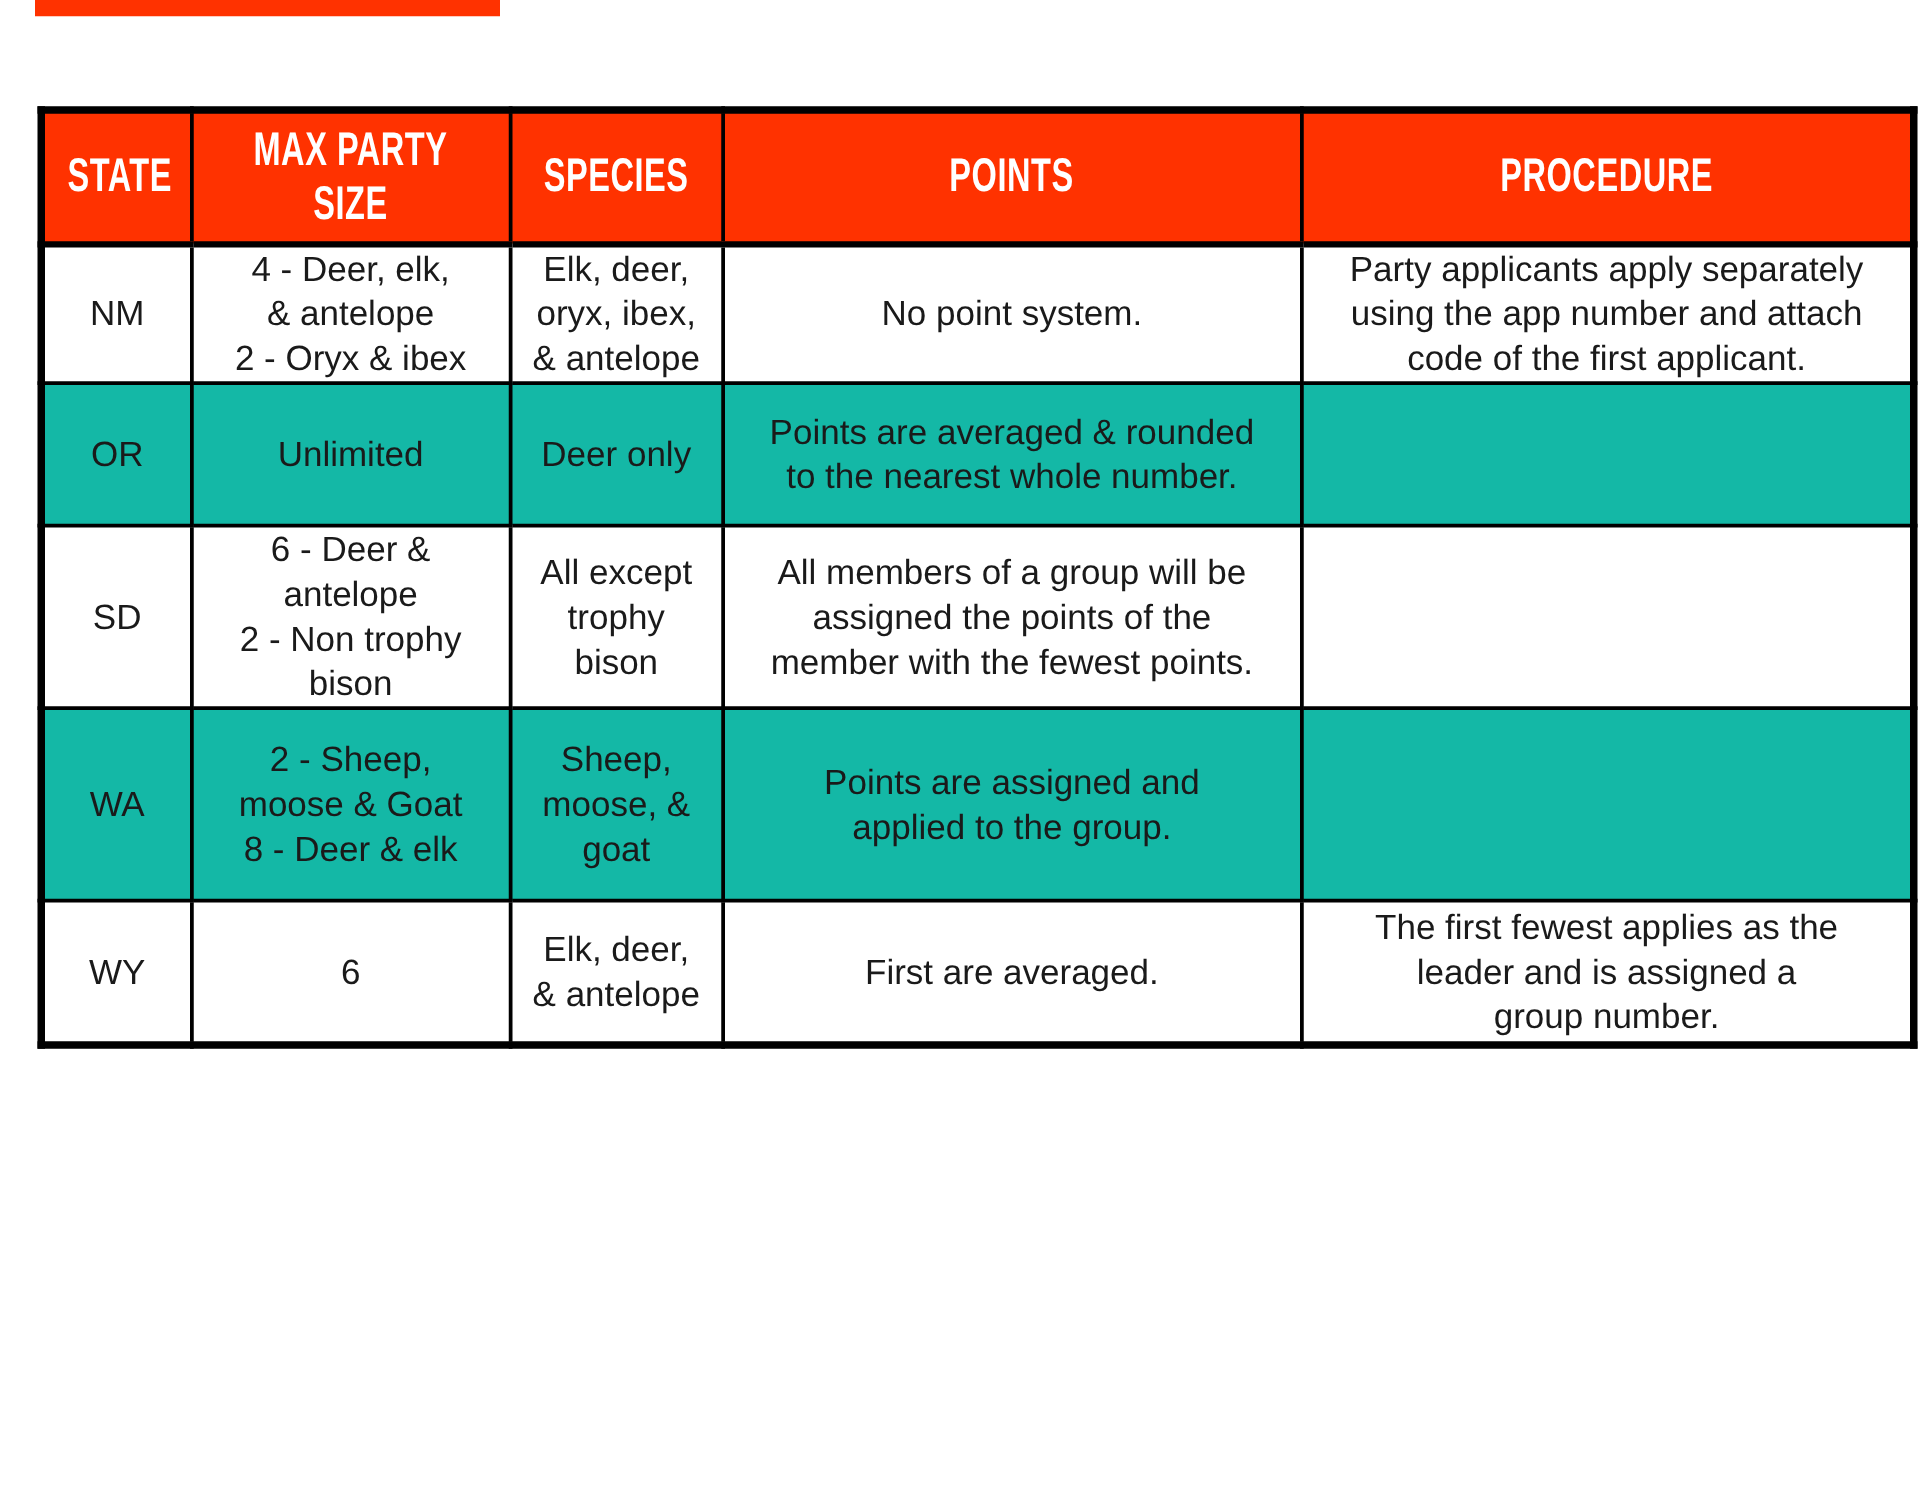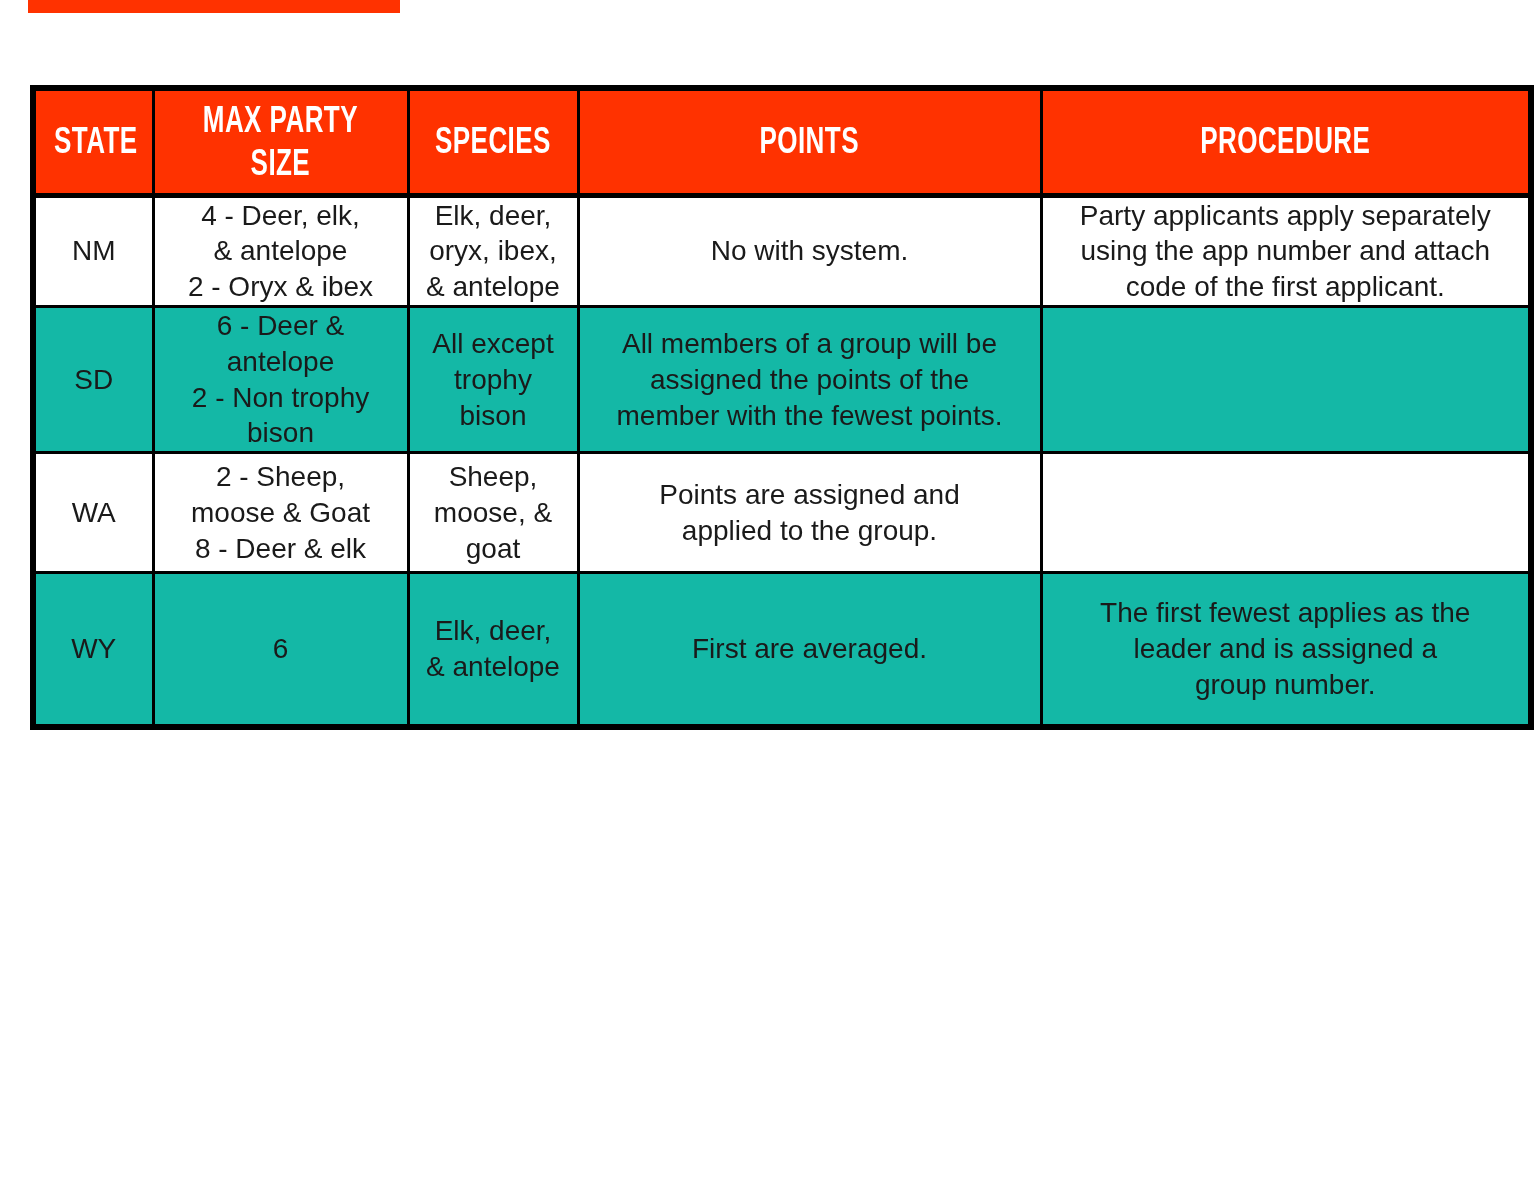--- a/index.html
+++ b/index.html
@@ -105,24 +105,32 @@
     </thead>
     <tbody>
       <tr>
         <td>NM</td>
         <td>4 - Deer, elk,
 &amp; antelope
 2 - Oryx &amp; ibex</td>
         <td>Elk, deer,
 oryx, ibex,
 &amp; antelope</td>
-        <td>No with system.</td>
+        <td>No point system.</td>
         <td>Party applicants apply separately
 using the app number and attach
 code of the first applicant.</td>
+      </tr>
+      <tr>
+        <td>OR</td>
+        <td>Unlimited</td>
+        <td>Deer only</td>
+        <td>Points are averaged &amp; rounded
+to the nearest whole number.</td>
+        <td></td>
       </tr>
       <tr>
         <td>SD</td>
         <td>6 - Deer &amp;
 antelope
 2 - Non trophy
 bison</td>
         <td>All except
 trophy
 bison</td>

